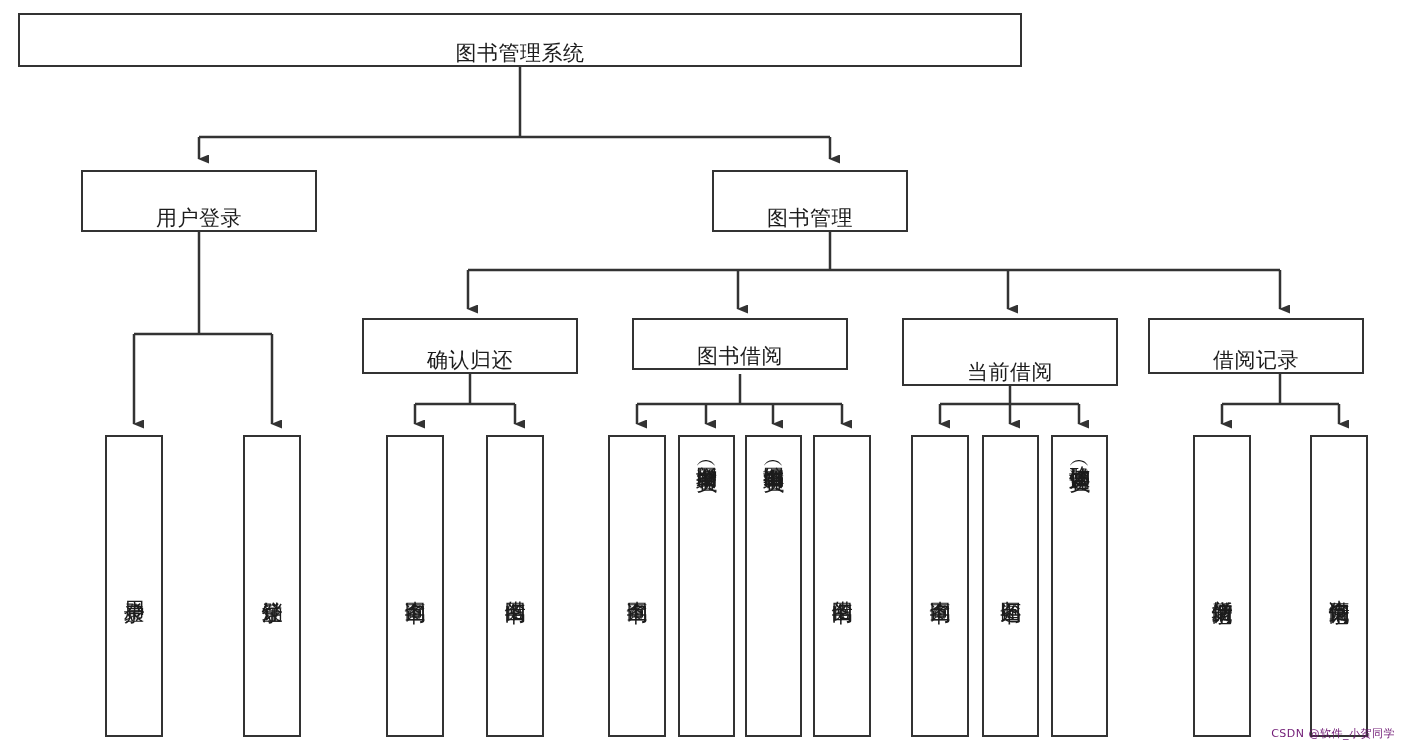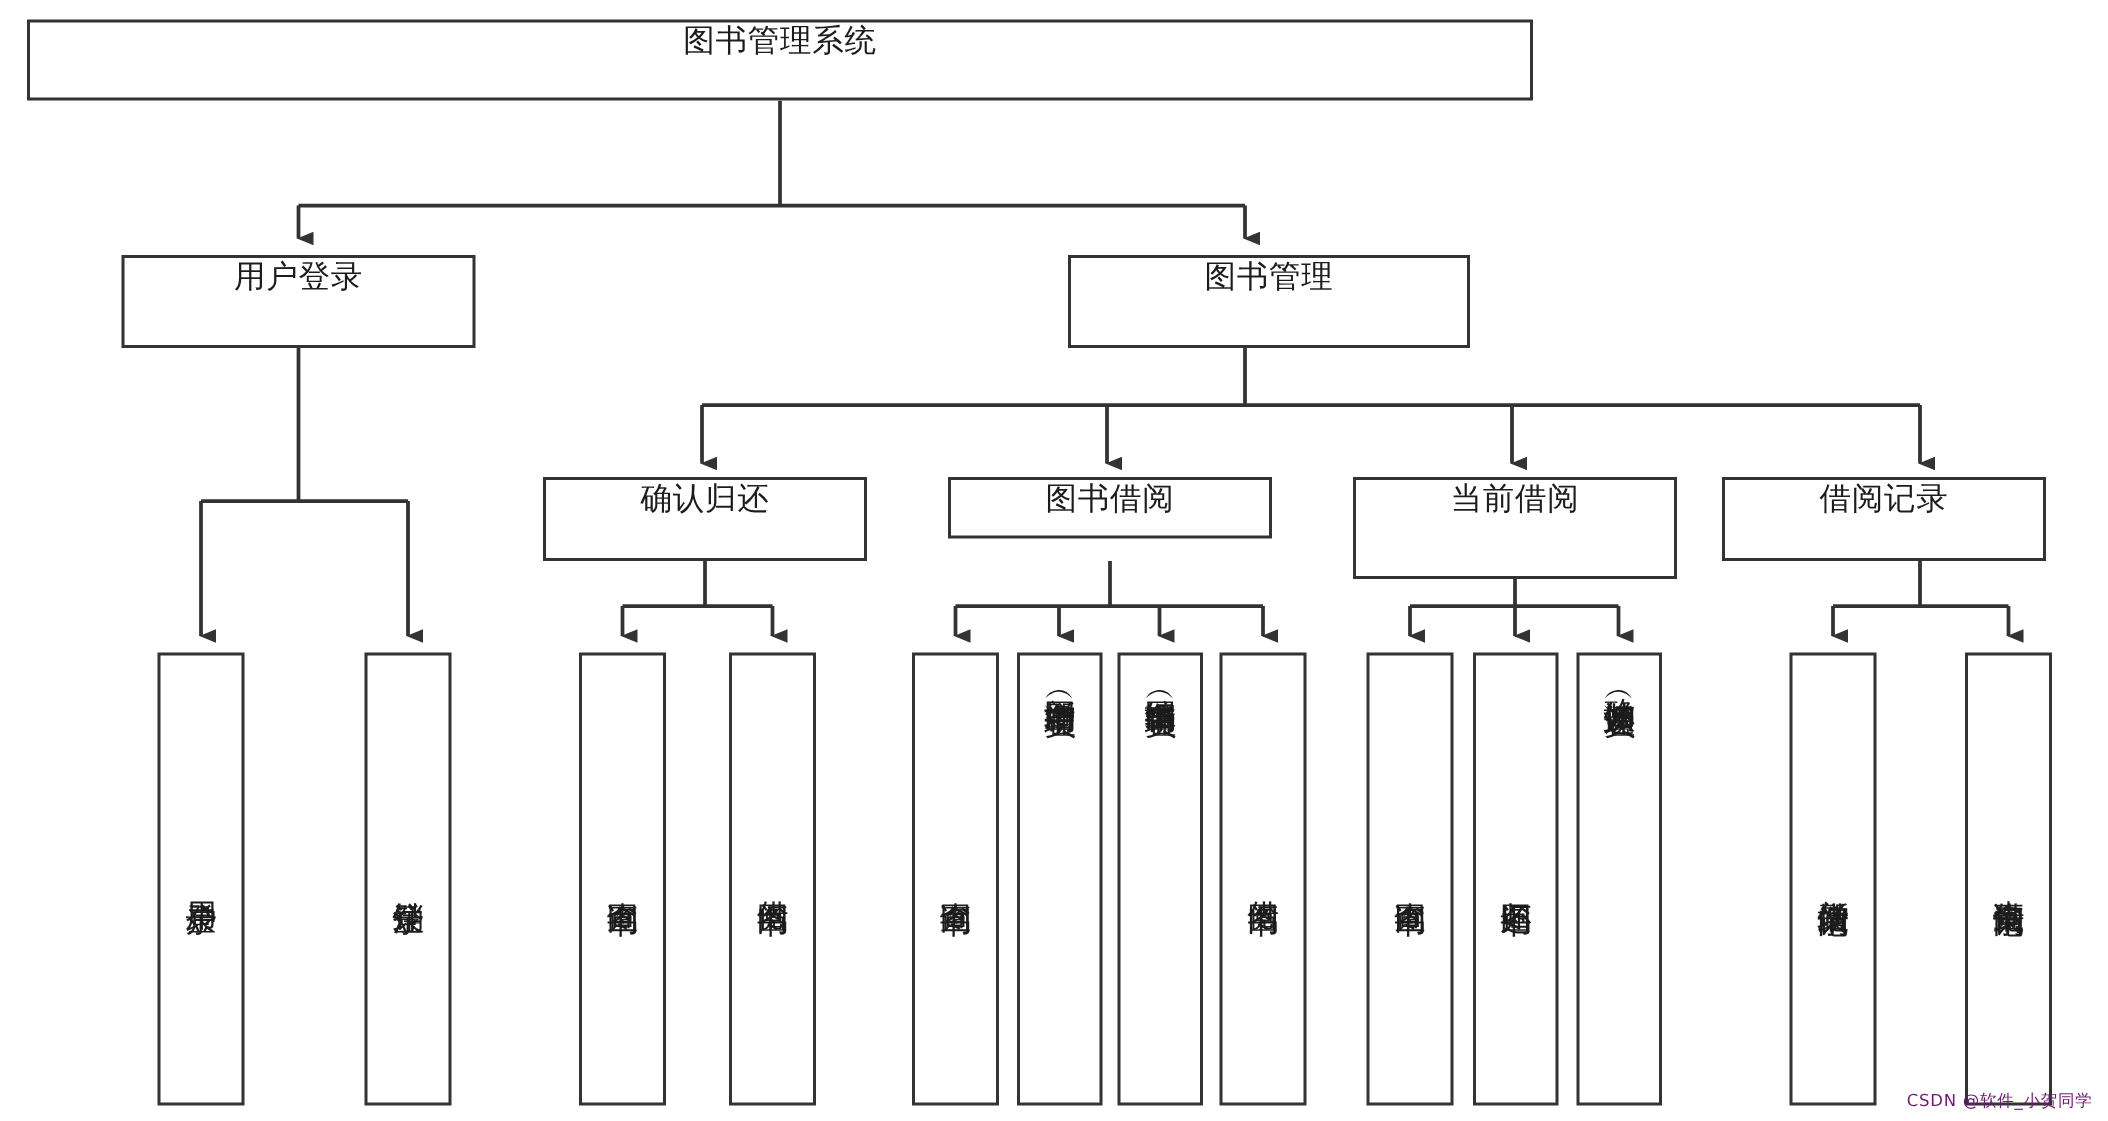--- a/index.html
+++ b/index.html
@@ -26,21 +26,21 @@
     width: 1405px;
     height: 747px;
     pointer-events: none;
   }
   .node {
     position: absolute;
     box-sizing: border-box;
     background: #ffffff;
     border: 2.5px solid #333333;
     display: flex;
-    align-items: flex-start;
+    align-items: flex-end;
     justify-content: center;
     text-align: center;
   }
   .node .node-label {
     font-size: 21px;
     line-height: 1.15;
     letter-spacing: 0.5px;
     color: #1c1c1c;
     white-space: nowrap;
   }
@@ -129,28 +129,28 @@
     </g>
   </svg>
 
   <div class="node" style="left:18px; top:13px; width:1004px; height:54px;">
     <span class="node-label">图书管理系统</span>
   </div>
 
   <div class="node" style="left:81px; top:170px; width:236px; height:62px;">
     <span class="node-label">用户登录</span>
   </div>
-  <div class="node" style="left:712px; top:170px; width:268px; height:62px;">
+  <div class="node" style="left:712px; top:170px; width:196px; height:62px;">
     <span class="node-label">图书管理</span>
   </div>
 
   <div class="node" style="left:362px; top:318px; width:216px; height:56px;">
     <span class="node-label">确认归还</span>
   </div>
-  <div class="node" style="left:632px; top:318px; width:216px; height:41px;">
+  <div class="node" style="left:632px; top:318px; width:216px; height:52px;">
     <span class="node-label">图书借阅</span>
   </div>
   <div class="node" style="left:902px; top:318px; width:216px; height:68px;">
     <span class="node-label">当前借阅</span>
   </div>
   <div class="node" style="left:1148px; top:318px; width:216px; height:56px;">
     <span class="node-label">借阅记录</span>
   </div>
 
   <div class="node vertical centered" style="left:105px; top:435px; width:58px; height:302px;">

